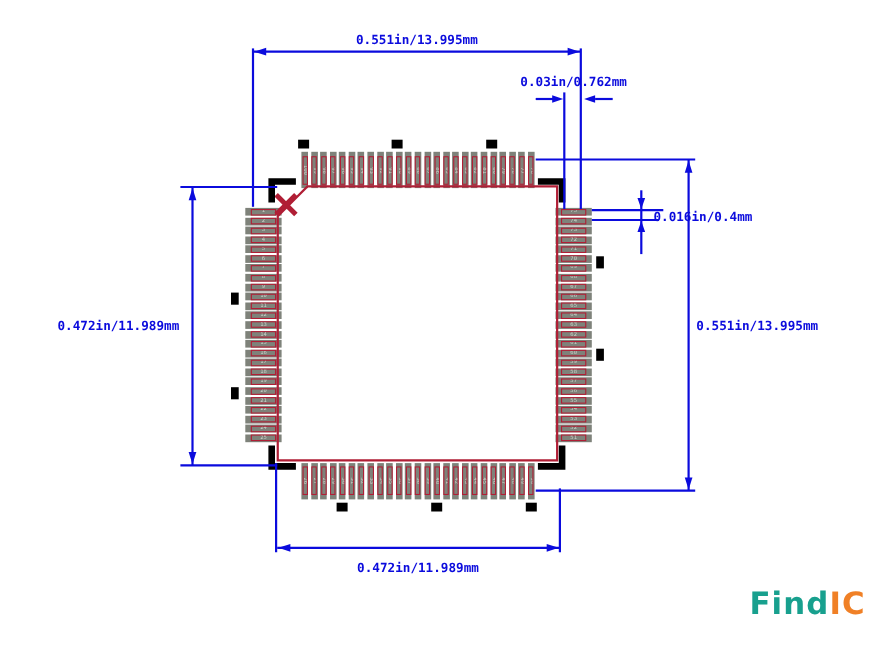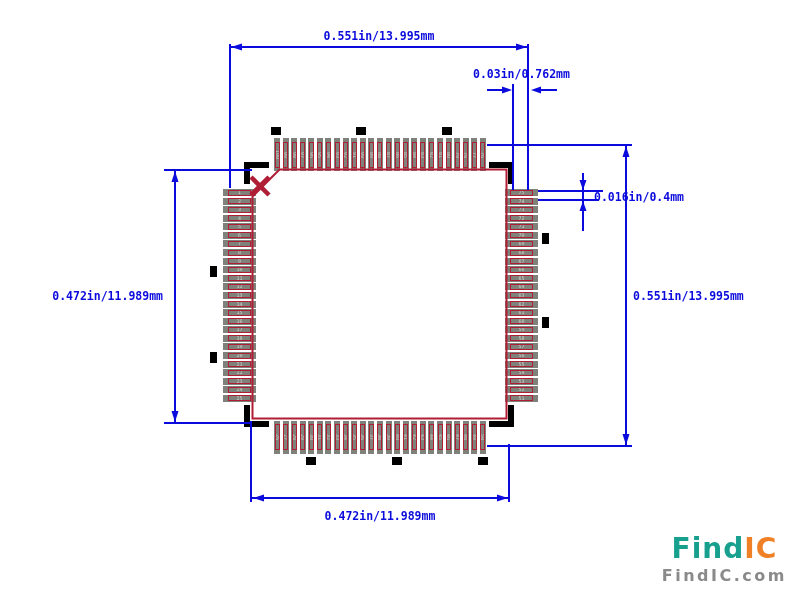--- a/index.html
+++ b/index.html
@@ -615,16 +615,15 @@
 
   <div class="dim-label center-x" style="left:379px;top:29px;">0.551in/13.995mm</div>
   <div class="dim-label" style="left:473px;top:67px;">0.03in/0.762mm</div>
   <div class="dim-label" style="left:594px;top:190px;">0.016in/0.4mm</div>
   <div class="dim-label right-align" style="left:163px;top:289px;">0.472in/11.989mm</div>
   <div class="dim-label" style="left:633px;top:289px;">0.551in/13.995mm</div>
   <div class="dim-label center-x" style="left:380px;top:509px;">0.472in/11.989mm</div>
 
   <div class="logo">
     <div class="logo-main"><span class="logo-find">Find</span><span class="logo-ic">IC</span></div>
-    <div class="logo-domain">FindIC.com</div>
   </div>
 
 </div>
 
 </body></html>

